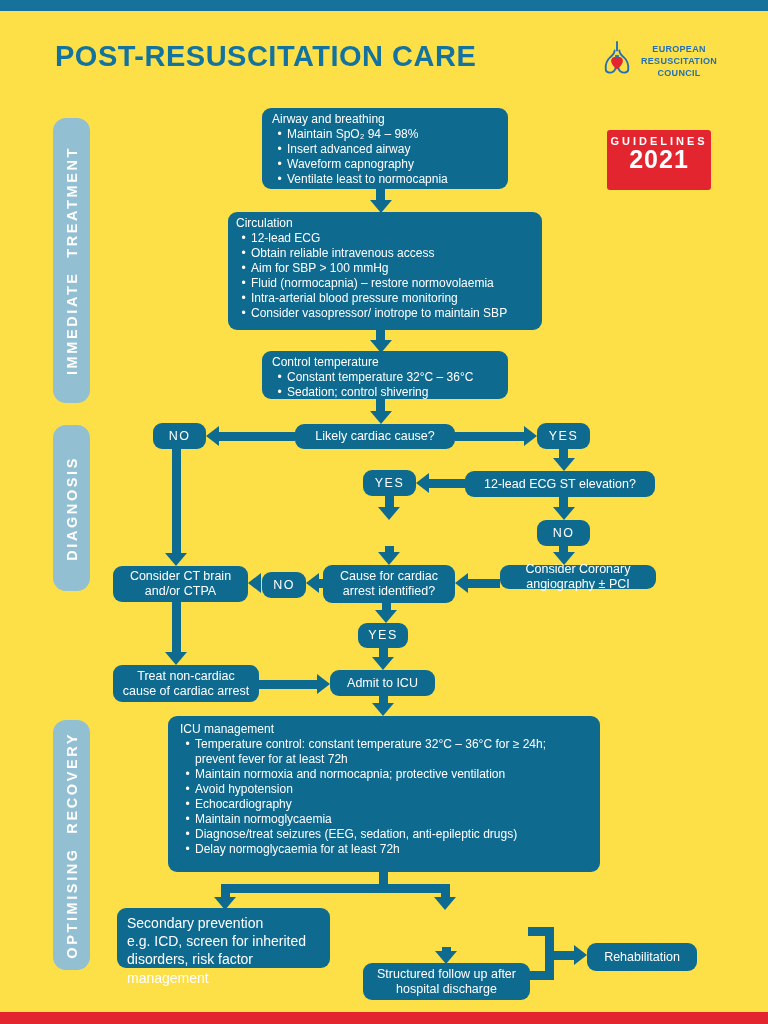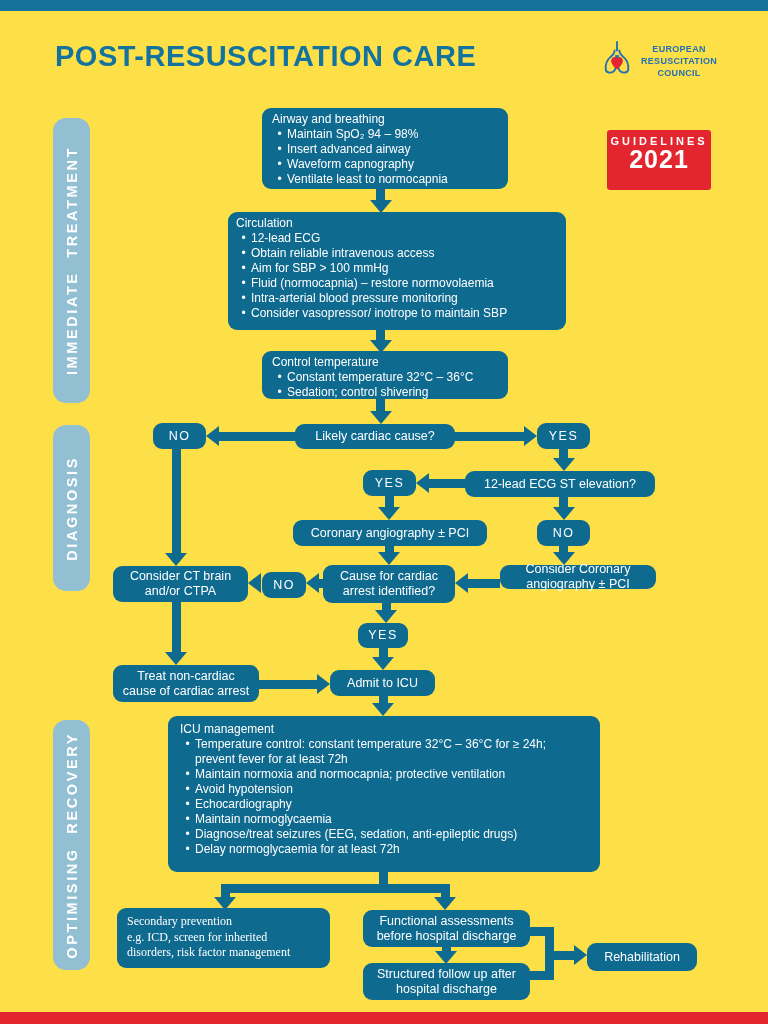--- a/index.html
+++ b/index.html
@@ -31,21 +31,21 @@
   .node{position:absolute;background:#0f6a90;color:#fff;border-radius:9px;
         font-size:12.5px;box-sizing:border-box;}
   .center{display:flex;align-items:center;justify-content:center;text-align:center;
           line-height:1.2;padding:2px 6px;}
   .pillnode{letter-spacing:1.5px;}
   .listbox{padding:4px 10px;line-height:1.25;font-size:12px;}
   .btitle{white-space:nowrap;}
   .bullet{display:flex;}
   .bullet .dot{width:15px;text-align:center;flex:none;}
   .bullet .txt{flex:1;}
-  .leftbox{padding:6px 10px;line-height:1.3;font-size:12px;font-family:Liberation Serif, serif;}
+  .leftbox{padding:6px 10px;line-height:1.3;font-size:14px;}
 
   
   .vshaft{position:absolute;width:9px;background:#0f6a90;}
   .hshaft{position:absolute;height:9px;background:#0f6a90;}
   .head-down{position:absolute;width:0;height:0;border-left:11px solid transparent;
              border-right:11px solid transparent;border-top:13px solid #0f6a90;}
   .head-left{position:absolute;width:0;height:0;border-top:10px solid transparent;
              border-bottom:10px solid transparent;border-right:13px solid #0f6a90;}
   .head-right{position:absolute;width:0;height:0;border-top:10px solid transparent;
               border-bottom:10px solid transparent;border-left:13px solid #0f6a90;}
@@ -109,21 +109,21 @@
           <span class="dot">•</span>
           <span class="txt">Waveform capnography</span>
         </div>
         <div class="bullet">
           <span class="dot">•</span>
           <span class="txt">Ventilate least to normocapnia</span>
         </div>
       </div>
   </div>
 
-  <div class="node listbox" style="left:228px;top:212px;width:338px;height:118px;padding-left:8px">
+  <div class="node listbox" style="left:228px;top:212px;width:314px;height:118px;padding-left:8px">
     <div class="btitle">Circulation</div>
     <div>
         <div class="bullet">
           <span class="dot">•</span>
           <span class="txt">12-lead ECG</span>
         </div>
         <div class="bullet">
           <span class="dot">•</span>
           <span class="txt">Obtain reliable intravenous access</span>
         </div>
@@ -160,21 +160,20 @@
       </div>
   </div>
 
   <div class="node center" style="left:295px;top:424px;width:160px;height:25px">Likely cardiac cause?</div>
   <div class="node center pillnode" style="left:153px;top:423px;width:53px;height:26px">NO</div>
   <div class="node center pillnode" style="left:537px;top:423px;width:53px;height:26px">YES</div>
 
   <div class="node center" style="left:465px;top:471px;width:190px;height:26px">12-lead ECG ST elevation?</div>
   <div class="node center pillnode" style="left:363px;top:470px;width:53px;height:26px">YES</div>
 
-  <div class="node center" style="left:293px;top:520px;width:194px;height:26px">Coronary angiography ± PCI</div>
   <div class="node center pillnode" style="left:537px;top:520px;width:53px;height:26px">NO</div>
 
   <div class="node center" style="left:500px;top:565px;width:156px;height:24px">Consider Coronary angiography ± PCI</div>
   <div class="node center" style="left:323px;top:565px;width:132px;height:38px">Cause for cardiac arrest identified?</div>
   <div class="node center pillnode" style="left:262px;top:572px;width:44px;height:26px">NO</div>
   <div class="node center" style="left:113px;top:566px;width:135px;height:36px">Consider CT brain and/or CTPA</div>
   <div class="node center pillnode" style="left:358px;top:623px;width:50px;height:25px">YES</div>
 
   <div class="node center" style="left:113px;top:665px;width:146px;height:37px">Treat non-cardiac cause of cardiac arrest</div>
   <div class="node center" style="left:330px;top:670px;width:105px;height:26px">Admit to ICU</div>
@@ -212,21 +211,20 @@
         </div>
       </div>
   </div>
 
   <div class="node leftbox" style="left:117px;top:908px;width:213px;height:60px">
     <div>Secondary prevention</div>
     <div>e.g. ICD, screen for inherited</div>
     <div>disorders,  risk factor management</div>
   </div>
 
-  <div class="node center" style="left:363px;top:910px;width:167px;height:37px">Functional assessments before hospital discharge</div>
   <div class="node center" style="left:363px;top:963px;width:167px;height:37px">Structured follow up after hospital discharge</div>
   <div class="node center" style="left:587px;top:943px;width:110px;height:28px">Rehabilitation</div>
 
   <div class="vshaft" style="left:376px;top:188px;height:13px"></div>
   <div class="head-down" style="left:370px;top:200px"></div>
 
   <div class="vshaft" style="left:376px;top:330px;height:11px"></div>
   <div class="head-down" style="left:370px;top:340px"></div>
 
   <div class="vshaft" style="left:376px;top:398px;height:14px"></div>

